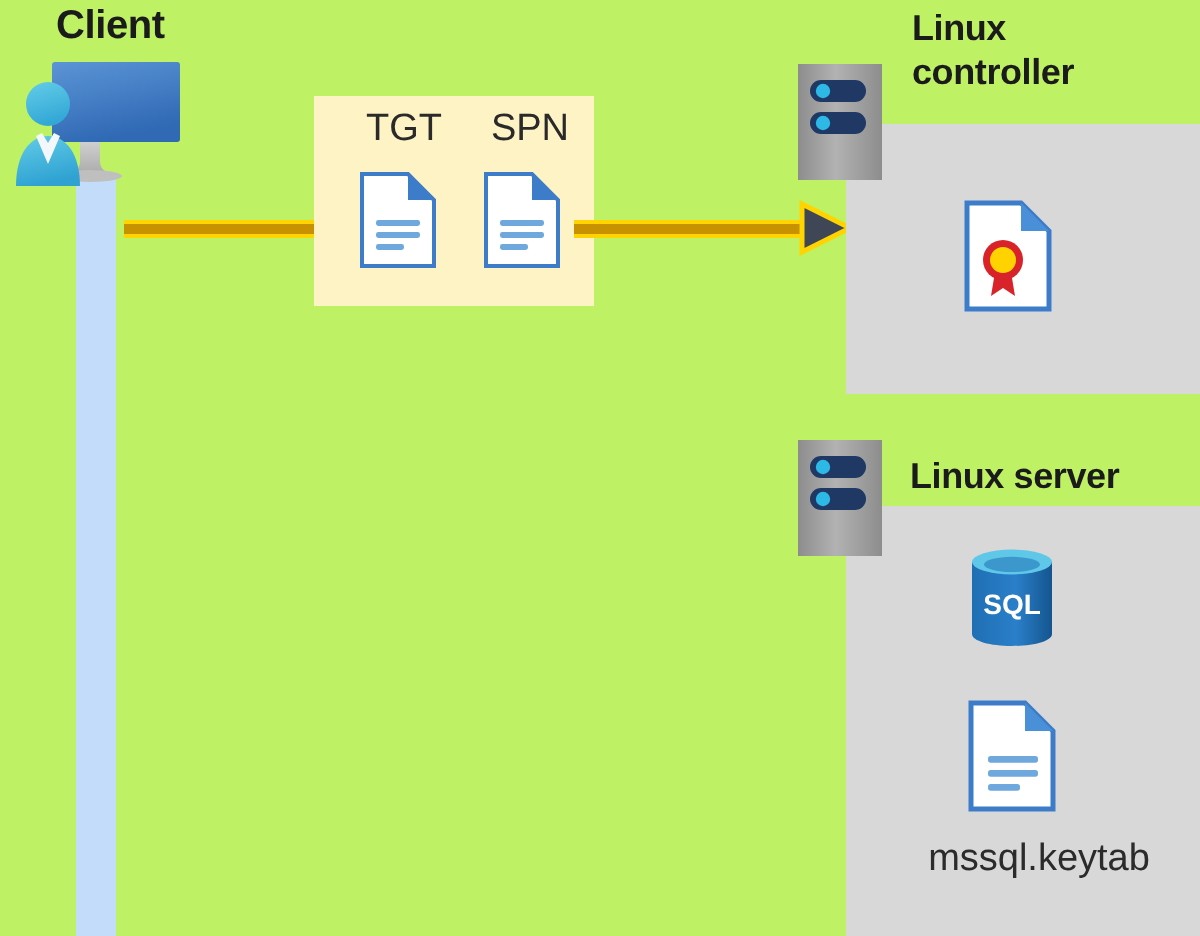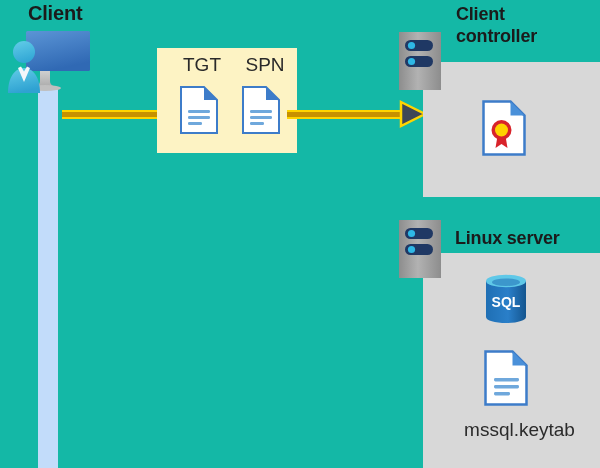--- a/index.html
+++ b/index.html
@@ -7,21 +7,21 @@
     padding: 0;
     background: #ffffff;
   }
   body {
     font-family: "Liberation Sans", sans-serif;
   }
   #canvas {
     position: relative;
     width: 600px;
     height: 468px;
-    background: #14b8a6;
+    background: #bef264;
     overflow: hidden;
   }
 
   
   .abs { position: absolute; }
 
   
   .title {
     font-family: "Liberation Sans", sans-serif;
     font-weight: bold;
@@ -207,21 +207,21 @@
         </linearGradient>
       </defs>
       <rect x="0" y="0" width="42" height="58" fill="url(#rackGradA)"></rect>
       <rect x="6" y="8" width="28" height="11" rx="5.5" fill="#1f3864"></rect>
       <circle cx="12.5" cy="13.5" r="3.6" fill="#2eb8e6"></circle>
       <rect x="6" y="24" width="28" height="11" rx="5.5" fill="#1f3864"></rect>
       <circle cx="12.5" cy="29.5" r="3.6" fill="#2eb8e6"></circle>
     </svg>
   </div>
 
-  <div class="abs title" id="dc-title">Client controller</div>
+  <div class="abs title" id="dc-title">Linux controller</div>
 
   <div class="abs" id="cert-doc">
     <svg width="44" height="56" viewBox="0 0 44 56">
       <path d="M1.5 1.5 h27 l14 14 v39 h-41 z" fill="#ffffff" stroke="#3d7cc9" stroke-width="2.5"></path>
       <path d="M28.5 1.5 l14 14 h-14 z" fill="#4a90d9"></path>
 
       <path d="M16 33 l-2.5 15 l6 -4 l6 4 l-2.5 -15 z" fill="#d8232a"></path>
 
       <circle cx="19.5" cy="30" r="10" fill="#d8232a"></circle>
       <circle cx="19.5" cy="30" r="6.5" fill="#ffd200"></circle>

